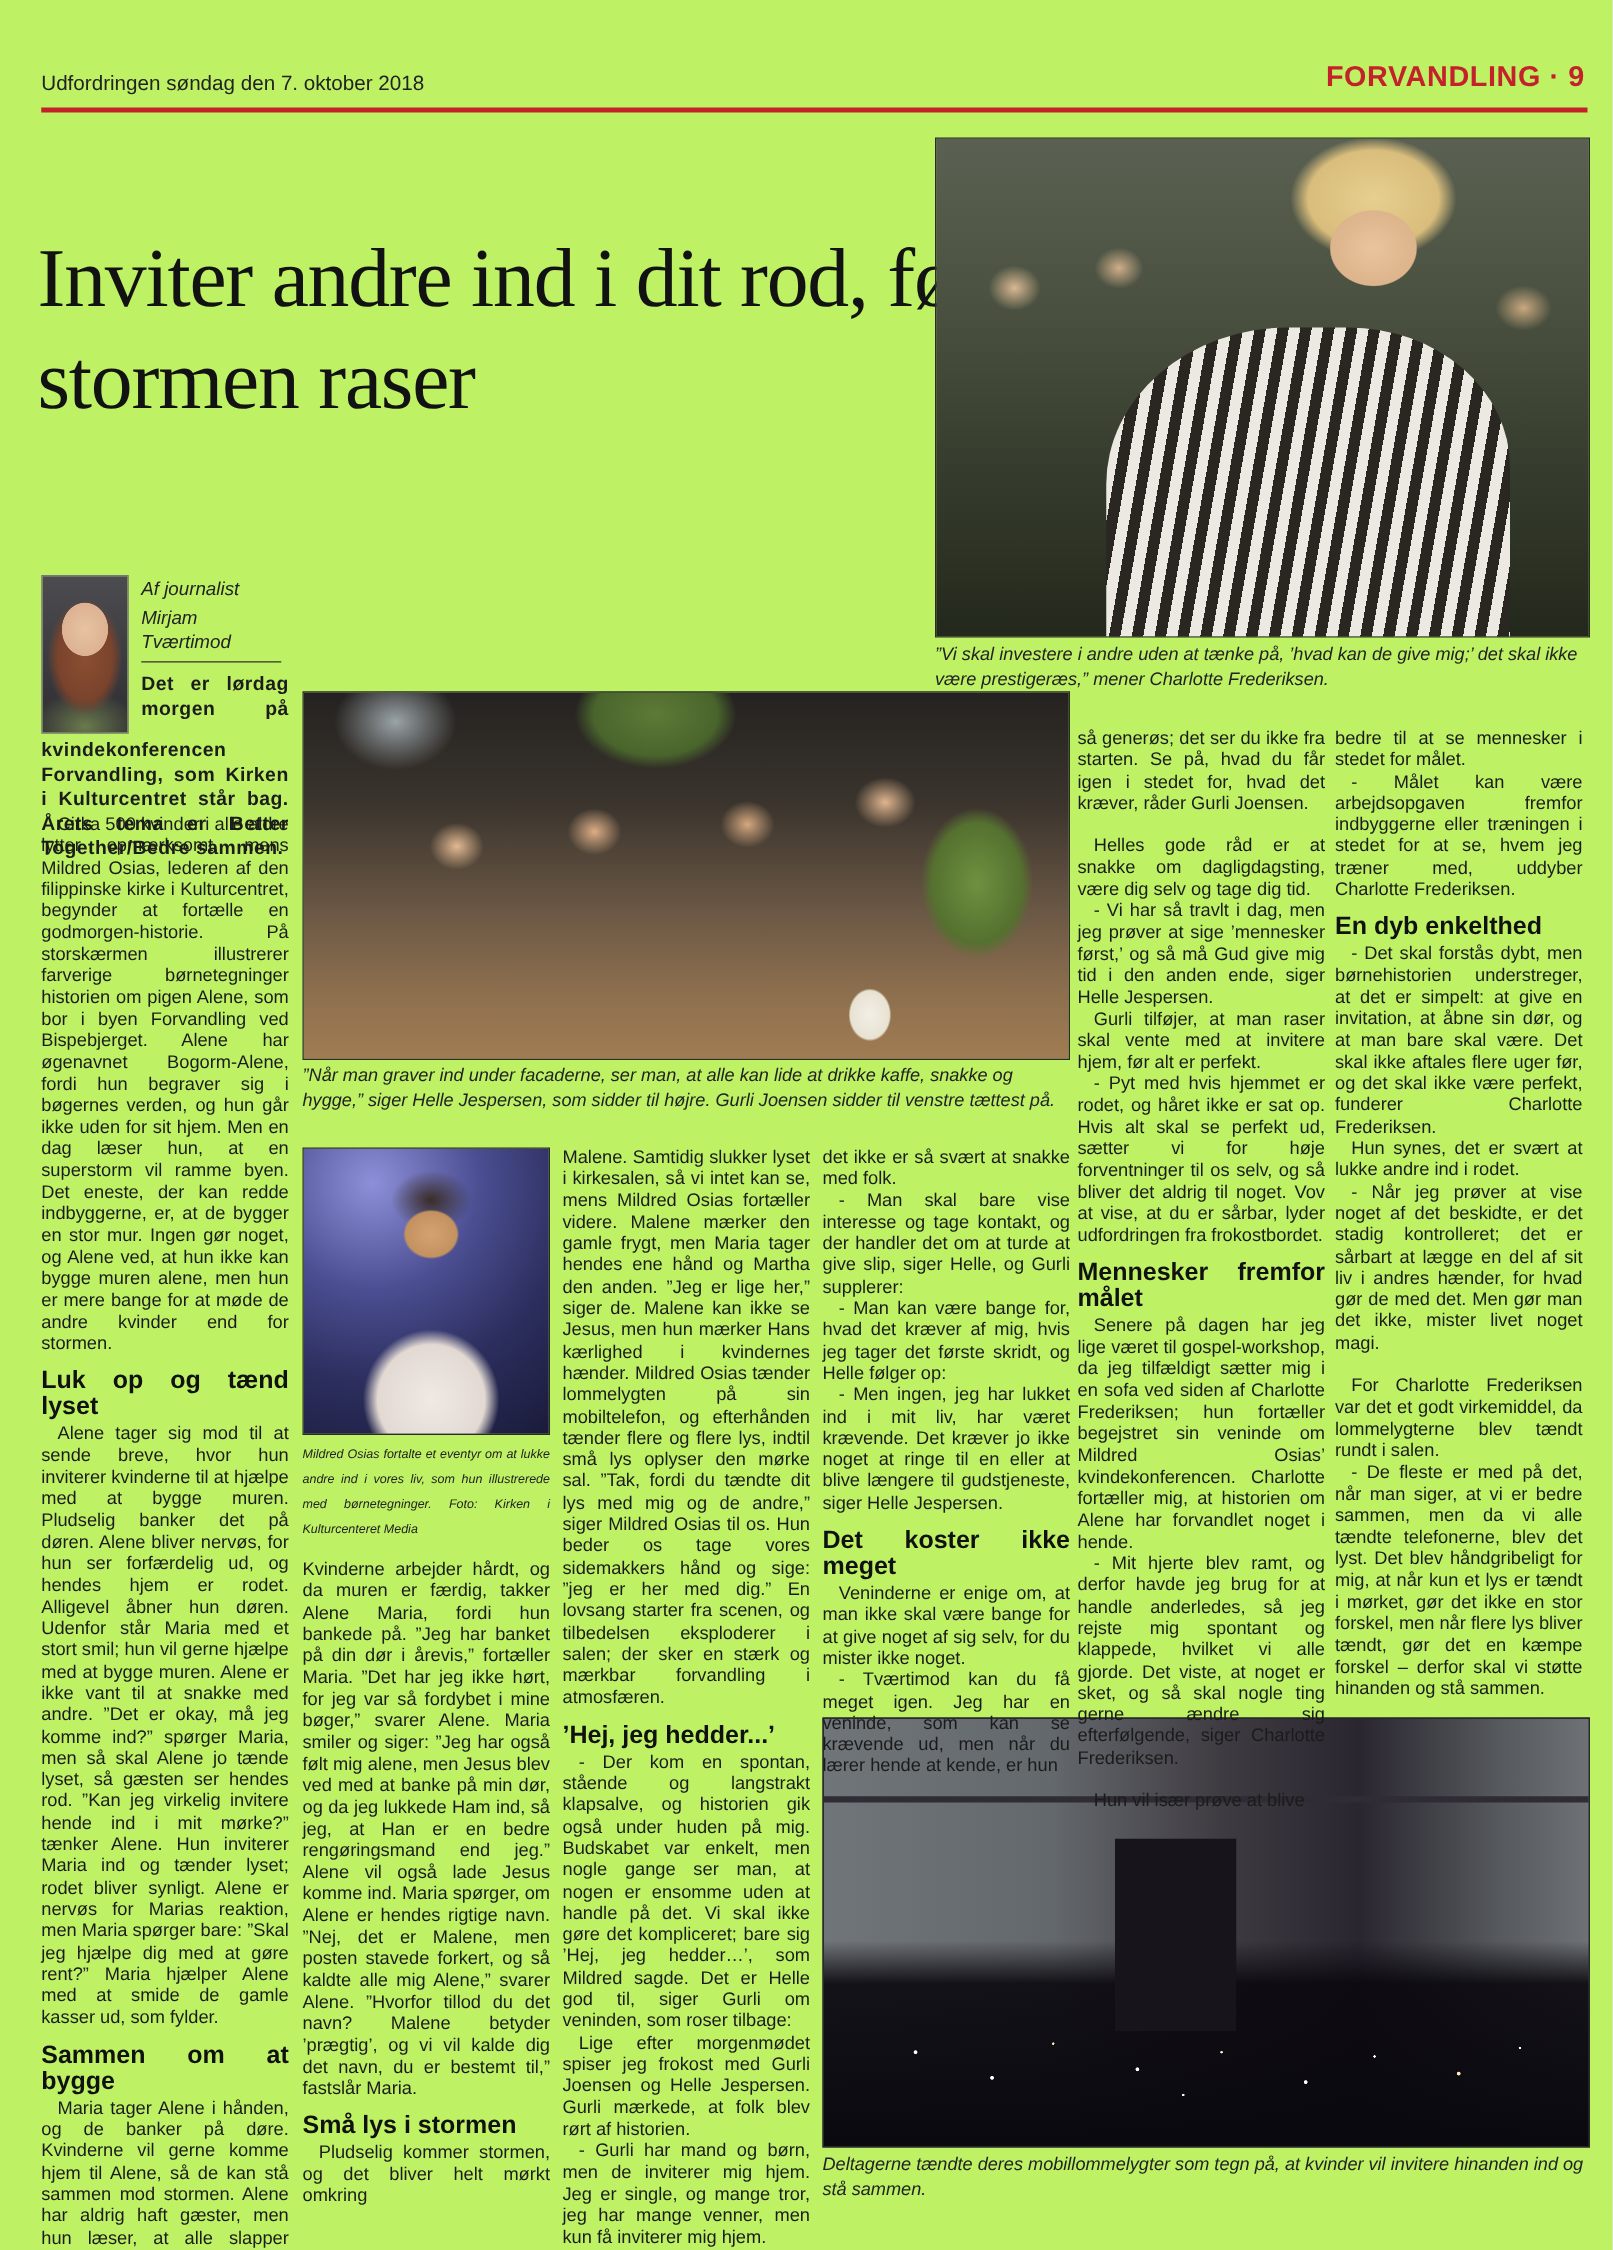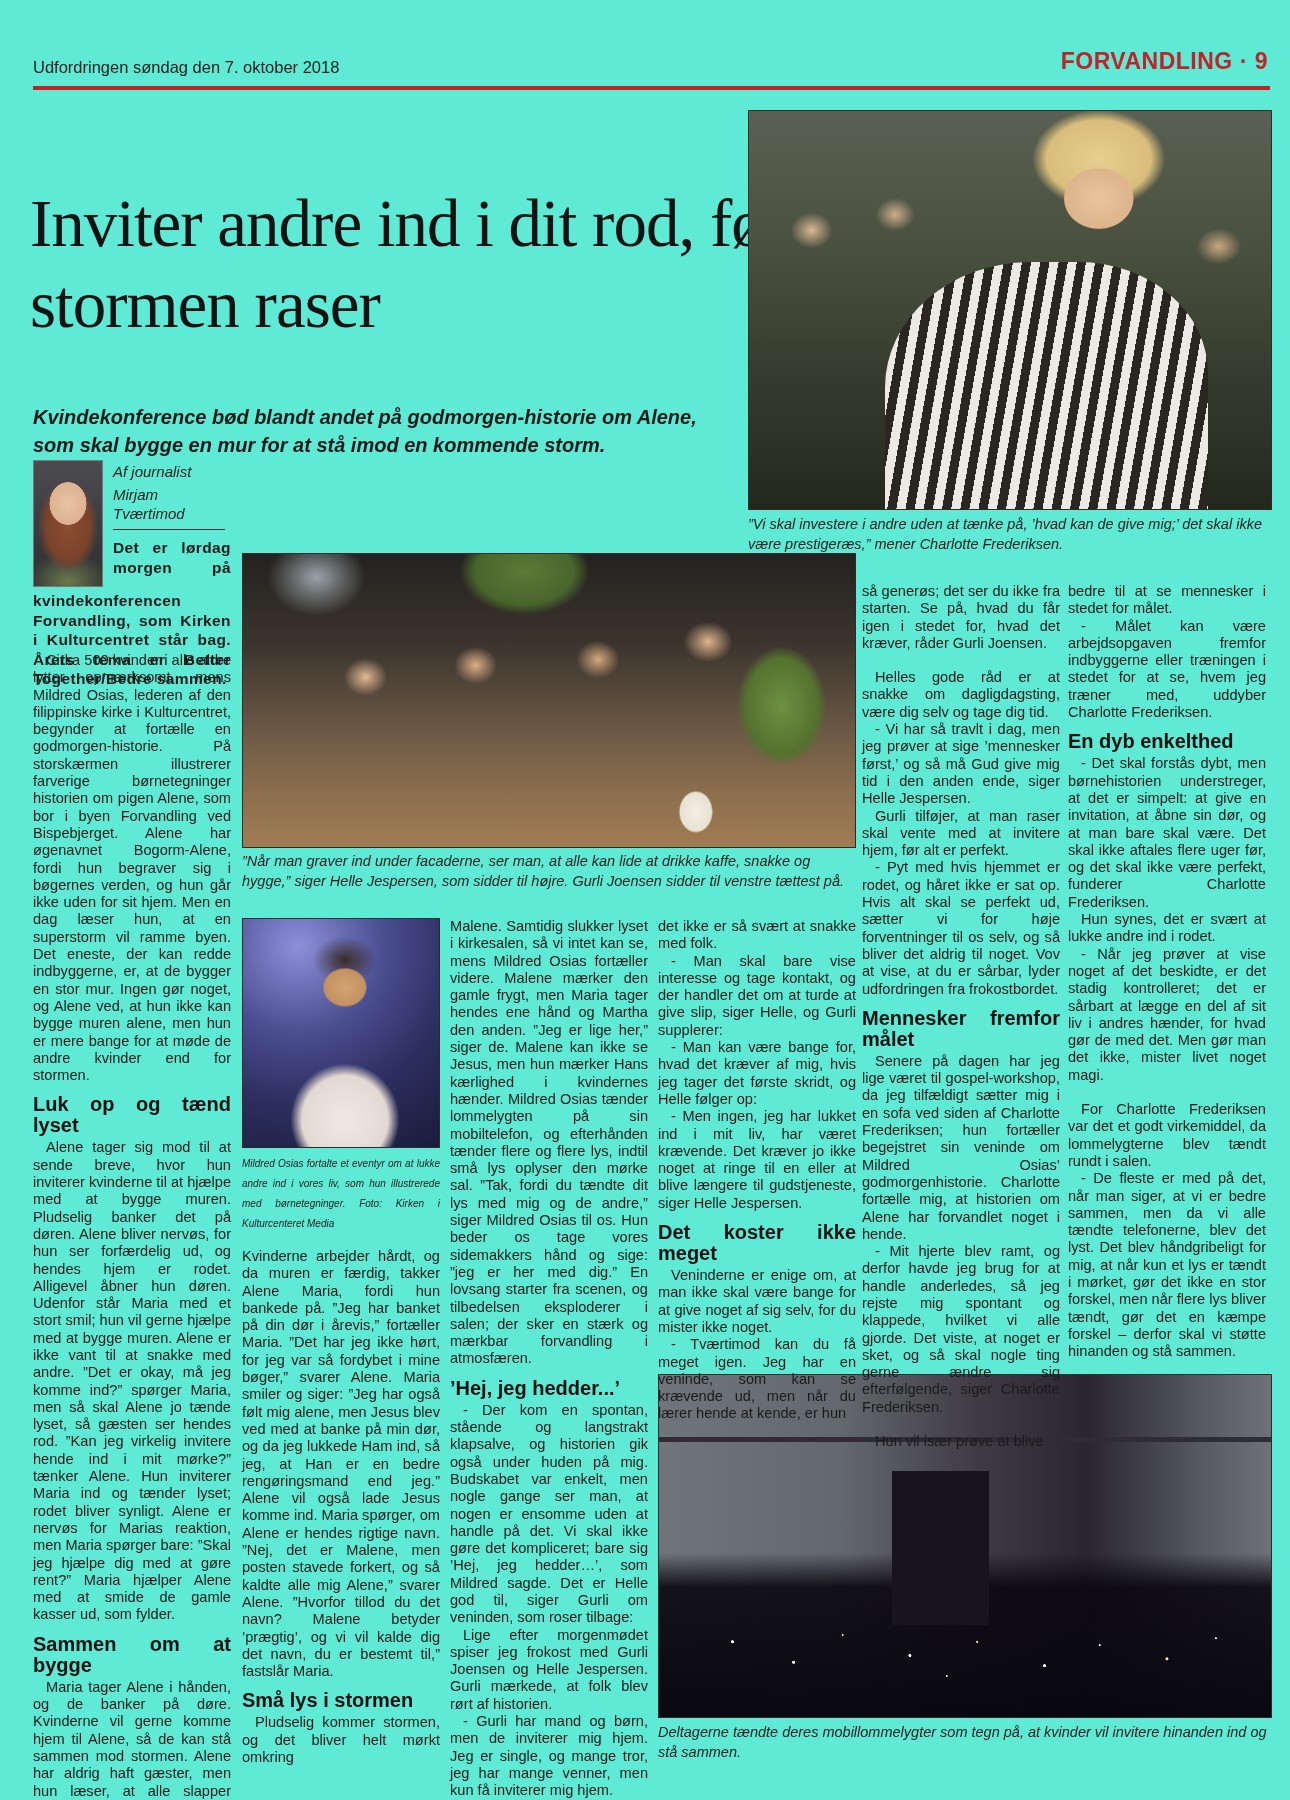--- a/index.html
+++ b/index.html
@@ -1,16 +1,16 @@
 <!DOCTYPE html>
 <html lang="da"><head>
 <meta charset="utf-8">
 <style>
   html,body{margin:0;padding:0;background:#e8e8e8;}
-  .page{position:relative;width:1290px;height:1800px;margin:0 auto;background:#5eead4;overflow:hidden;
+  .page{position:relative;width:1290px;height:1800px;margin:0 auto;background:#bef264;overflow:hidden;
         font-family:"Liberation Sans",sans-serif;color:#1c1c1c;}
   
   .hdr-left{position:absolute;left:33px;top:58px;font-size:16.5px;color:#222;}
   .hdr-right{position:absolute;right:22px;top:48px;font-size:23px;font-weight:bold;letter-spacing:.5px;}
   .rule-red{position:absolute;left:33px;top:86px;width:1237px;height:4px;}
   
   .headline{position:absolute;left:30px;top:138px;width:760px;
             font-family:"Liberation Serif",serif;font-weight:400;
             font-size:67px;line-height:81px;letter-spacing:-1px;color:#121212;}
   .standfirst{position:absolute;left:33px;top:383px;width:670px;
@@ -95,21 +95,20 @@
 </head>
 <body>
 
 <div class="page">
 
   <div class="hdr-left">Udfordringen søndag den 7. oktober 2018</div>
   <div class="hdr-right accent-text" style="color: rgb(196, 34, 42);">FORVANDLING · 9</div>
   <div class="rule-red accent-bg" style="background: rgb(196, 34, 42);"></div>
 
   <h1 class="headline">Inviter andre ind i dit rod, før stormen raser</h1>
-  <p class="standfirst">Kvindekonference bød blandt andet på godmorgen-historie om Alene, som skal bygge en mur for at stå imod en kommende storm.</p>
 
   <div class="byline">
     <div class="byline-photo"></div>
     <div class="byline-who">Af journalist</div>
     <div class="byline-who">Mirjam Tværtimod</div>
     <hr class="byline-rule">
     <div class="byline-intro">Det er lørdag morgen på kvindekonferencen Forvandling, som Kirken i Kulturcentret står bag. Årets tema er Better Together/Bedre sammen.</div>
   </div>
 
   <div id="photo-top-right" class="photo">
@@ -160,21 +159,21 @@
       <p>Veninderne er enige om, at man ikke skal være bange for at give noget af sig selv, for du mister ikke noget.</p>
       <p>- Tværtimod kan du få meget igen. Jeg har en veninde, som kan se krævende ud, men når du lærer hende at kende, er hun</p>
     </div>
   <div id="col5" class="col">
       <p class="ni">så generøs; det ser du ikke fra starten. Se på, hvad du får igen i stedet for, hvad det kræver, råder Gurli Joensen.</p>
       <p class="gap">Helles gode råd er at snakke om dagligdagsting, være dig selv og tage dig tid.</p>
       <p>- Vi har så travlt i dag, men jeg prøver at sige ’mennesker først,’ og så må Gud give mig tid i den anden ende, siger Helle Jespersen.</p>
       <p>Gurli tilføjer, at man raser skal vente med at invitere hjem, før alt er perfekt.</p>
       <p>- Pyt med hvis hjemmet er rodet, og håret ikke er sat op. Hvis alt skal se perfekt ud, sætter vi for høje forventninger til os selv, og så bliver det aldrig til noget. Vov at vise, at du er sårbar, lyder udfordringen fra frokostbordet.</p>
       <h3>Mennesker fremfor målet</h3>
-      <p>Senere på dagen har jeg lige været til gospel-workshop, da jeg tilfældigt sætter mig i en sofa ved siden af Charlotte Frederiksen; hun fortæller begejstret sin veninde om Mildred Osias’ godmorgenhistorie. Charlotte fortælle mig, at historien om Alene har forvandlet noget i hende.</p>
+      <p>Senere på dagen har jeg lige været til gospel-workshop, da jeg tilfældigt sætter mig i en sofa ved siden af Charlotte Frederiksen; hun fortæller begejstret sin veninde om Mildred Osias’ kvindekonferencen. Charlotte fortæller mig, at historien om Alene har forvandlet noget i hende.</p>
       <p>- Mit hjerte blev ramt, og derfor havde jeg brug for at handle anderledes, så jeg rejste mig spontant og klappede, hvilket vi alle gjorde. Det viste, at noget er sket, og så skal nogle ting gerne ændre sig efterfølgende, siger Charlotte Frederiksen.</p>
       <p class="gap">Hun vil især prøve at blive</p>
     </div>
   <div id="col6" class="col">
       <p class="ni">bedre til at se mennesker i stedet for målet.</p>
       <p>- Målet kan være arbejdsopgaven fremfor indbyggerne eller træningen i stedet for at se, hvem jeg træner med, uddyber Charlotte Frederiksen.</p>
       <h3>En dyb enkelthed</h3>
       <p>- Det skal forstås dybt, men børnehistorien understreger, at det er simpelt: at give en invitation, at åbne sin dør, og at man bare skal være. Det skal ikke aftales flere uger før, og det skal ikke være perfekt, funderer Charlotte Frederiksen.</p>
       <p>Hun synes, det er svært at lukke andre ind i rodet.</p>
       <p>- Når jeg prøver at vise noget af det beskidte, er det stadig kontrolleret; det er sårbart at lægge en del af sit liv i andres hænder, for hvad gør de med det. Men gør man det ikke, mister livet noget magi.</p>

